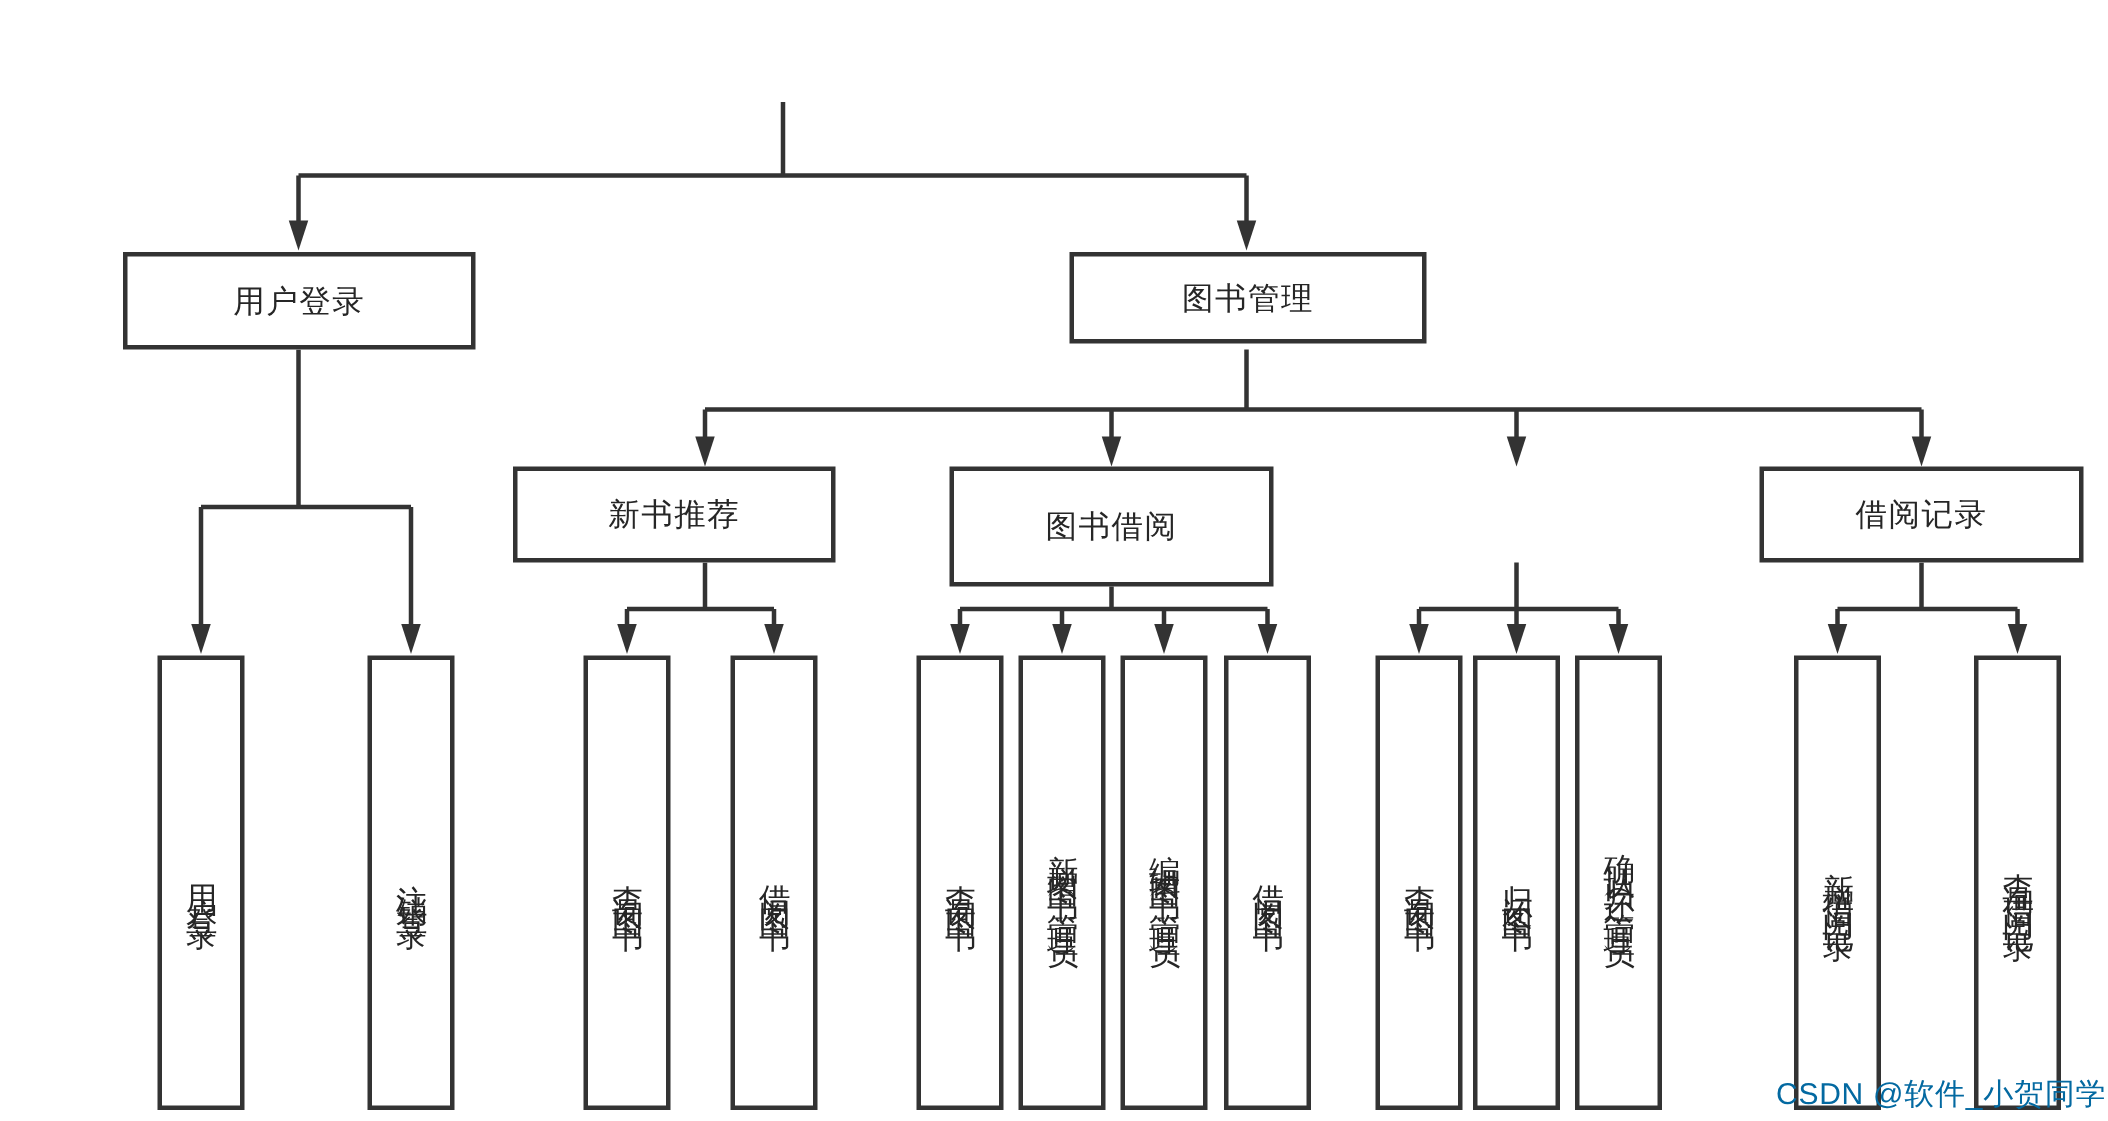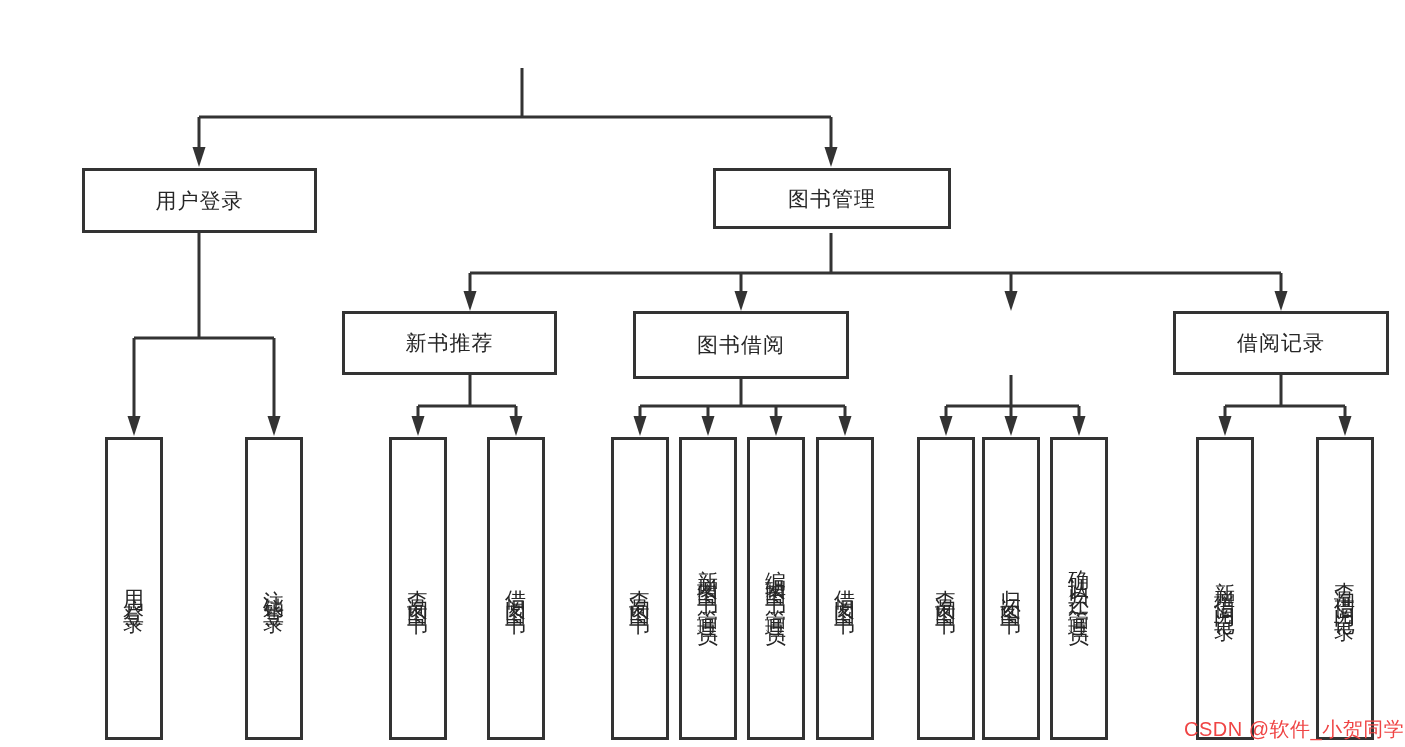--- a/index.html
+++ b/index.html
@@ -36,21 +36,21 @@
     letter-spacing: 8px;
     line-height: 1;
     white-space: nowrap;
     font-size: 21px;
   }
   
   .n-root            { left: 21px;   top: 13px;  width: 1002px; height: 55px; }
   .n-user-login      { left: 82px;   top: 168px; width: 235px;  height: 65px; }
   .n-book-mgmt       { left: 713px;  top: 168px; width: 238px;  height: 61px; }
   .n-new-book-rec    { left: 342px;  top: 311px; width: 215px;  height: 64px; }
-  .n-book-borrow     { left: 633px;  top: 311px; width: 216px;  height: 68px; }
+  .n-book-borrow     { left: 633px;  top: 311px; width: 216px;  height: 80px; }
   .n-current-borrow  { left: 903px;  top: 311px; width: 216px;  height: 64px; }
   .n-borrow-records  { left: 1173px; top: 311px; width: 216px;  height: 64px; }
   
   .leaf { top: 437px; height: 303px; width: 58px; }
   .l-user-login   { left: 105px; }
   .l-logout       { left: 245px; }
   .l-nbr-query    { left: 389px; }
   .l-nbr-borrow   { left: 487px; }
   .l-bb-query     { left: 611px; }
   .l-bb-add       { left: 679px; }
@@ -60,21 +60,21 @@
   .l-cb-return    { left: 982px; }
   .l-cb-confirm   { left: 1050px; }
   .l-br-add       { left: 1196px; }
   .l-br-query     { left: 1316px; }
   .watermark {
     position: absolute;
     left: 1184px;
     top: 716px;
     font-size: 20px;
     letter-spacing: 0.5px;
-    color: #ef4444;
+    color: #0369a1;
     z-index: 3;
     white-space: nowrap;
   }
 </style>
 </head>
 <body>
 
 <div id="canvas">
 
   <svg id="connectors" viewBox="0 0 1405 747" xmlns="http://www.w3.org/2000/svg">

